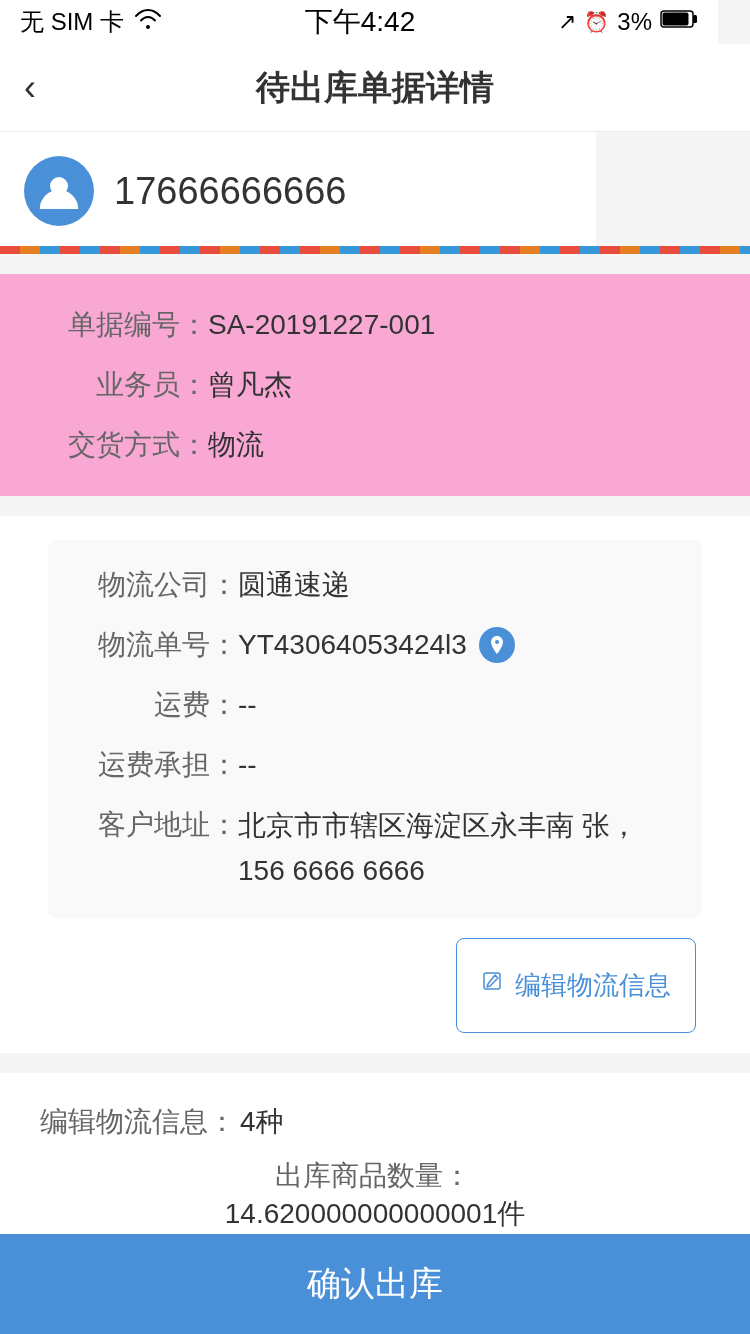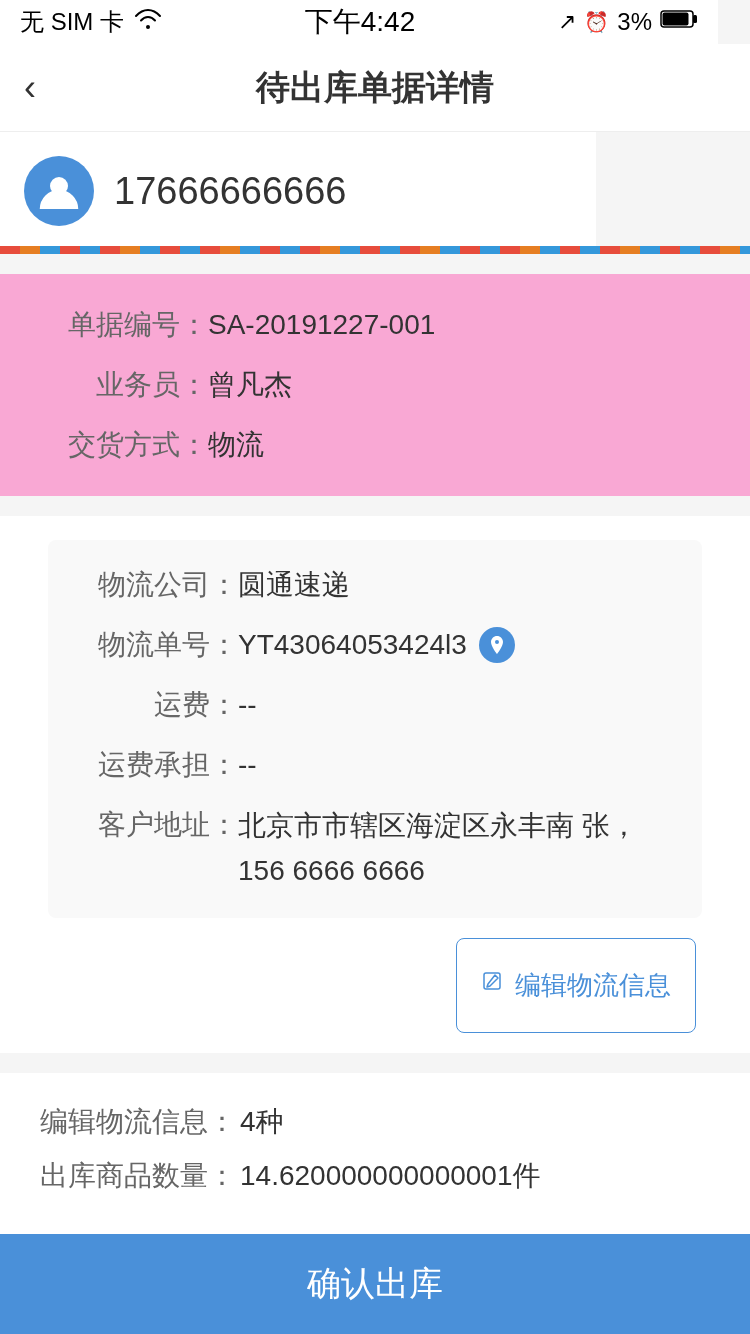--- a/index.html
+++ b/index.html
@@ -172,21 +172,21 @@
     .goods-summary {
       background: #fff;
       padding: 30px 40px;
     }
     .goods-row {
       display: flex;
       align-items: center;
       margin-bottom: 16px;
       font-size: 28px;
     }
-    .goods-row:last-child { margin-bottom: 17px; }
+    .goods-row:last-child { margin-bottom: 17px; flex-direction: column; }
     .goods-label {
       color: #666;
       min-width: 200px;
     }
     .goods-value {
       color: #333;
     }
 
     
     .view-details-area {

